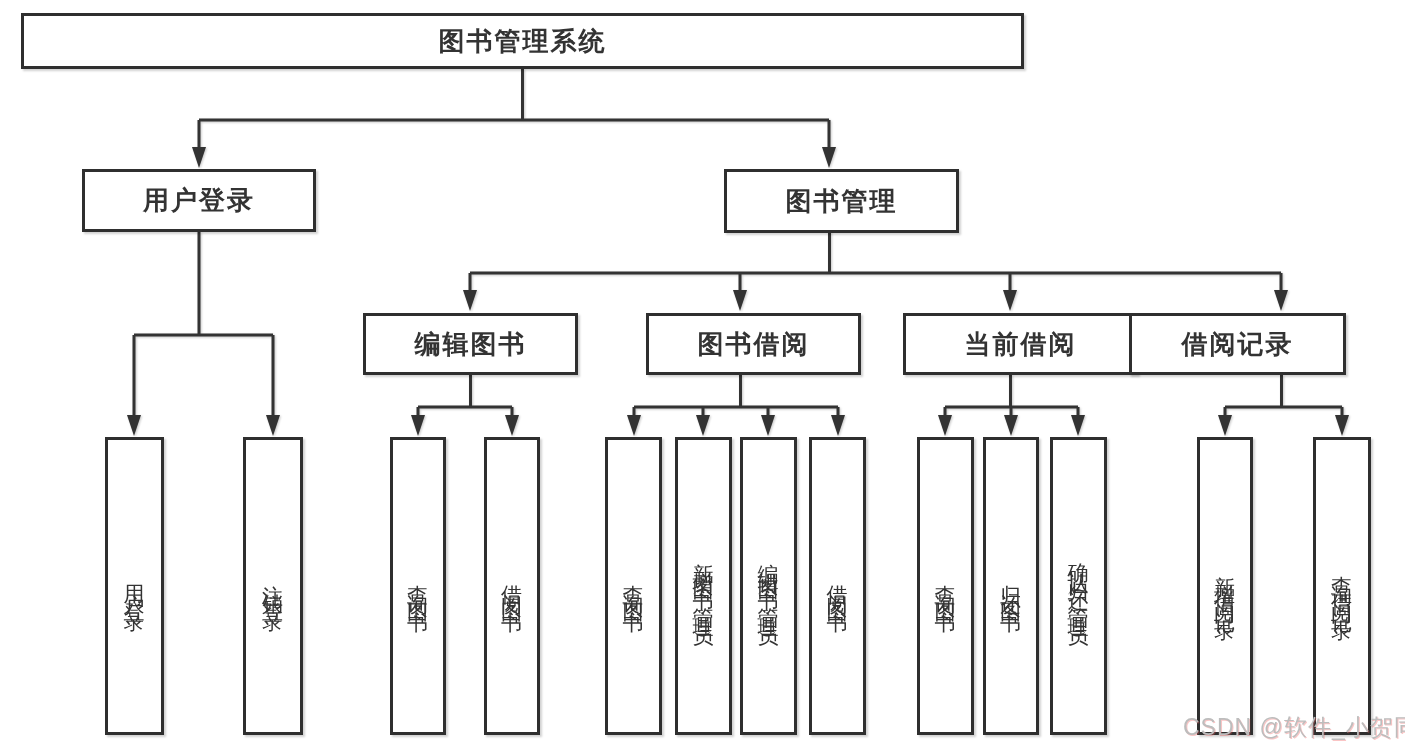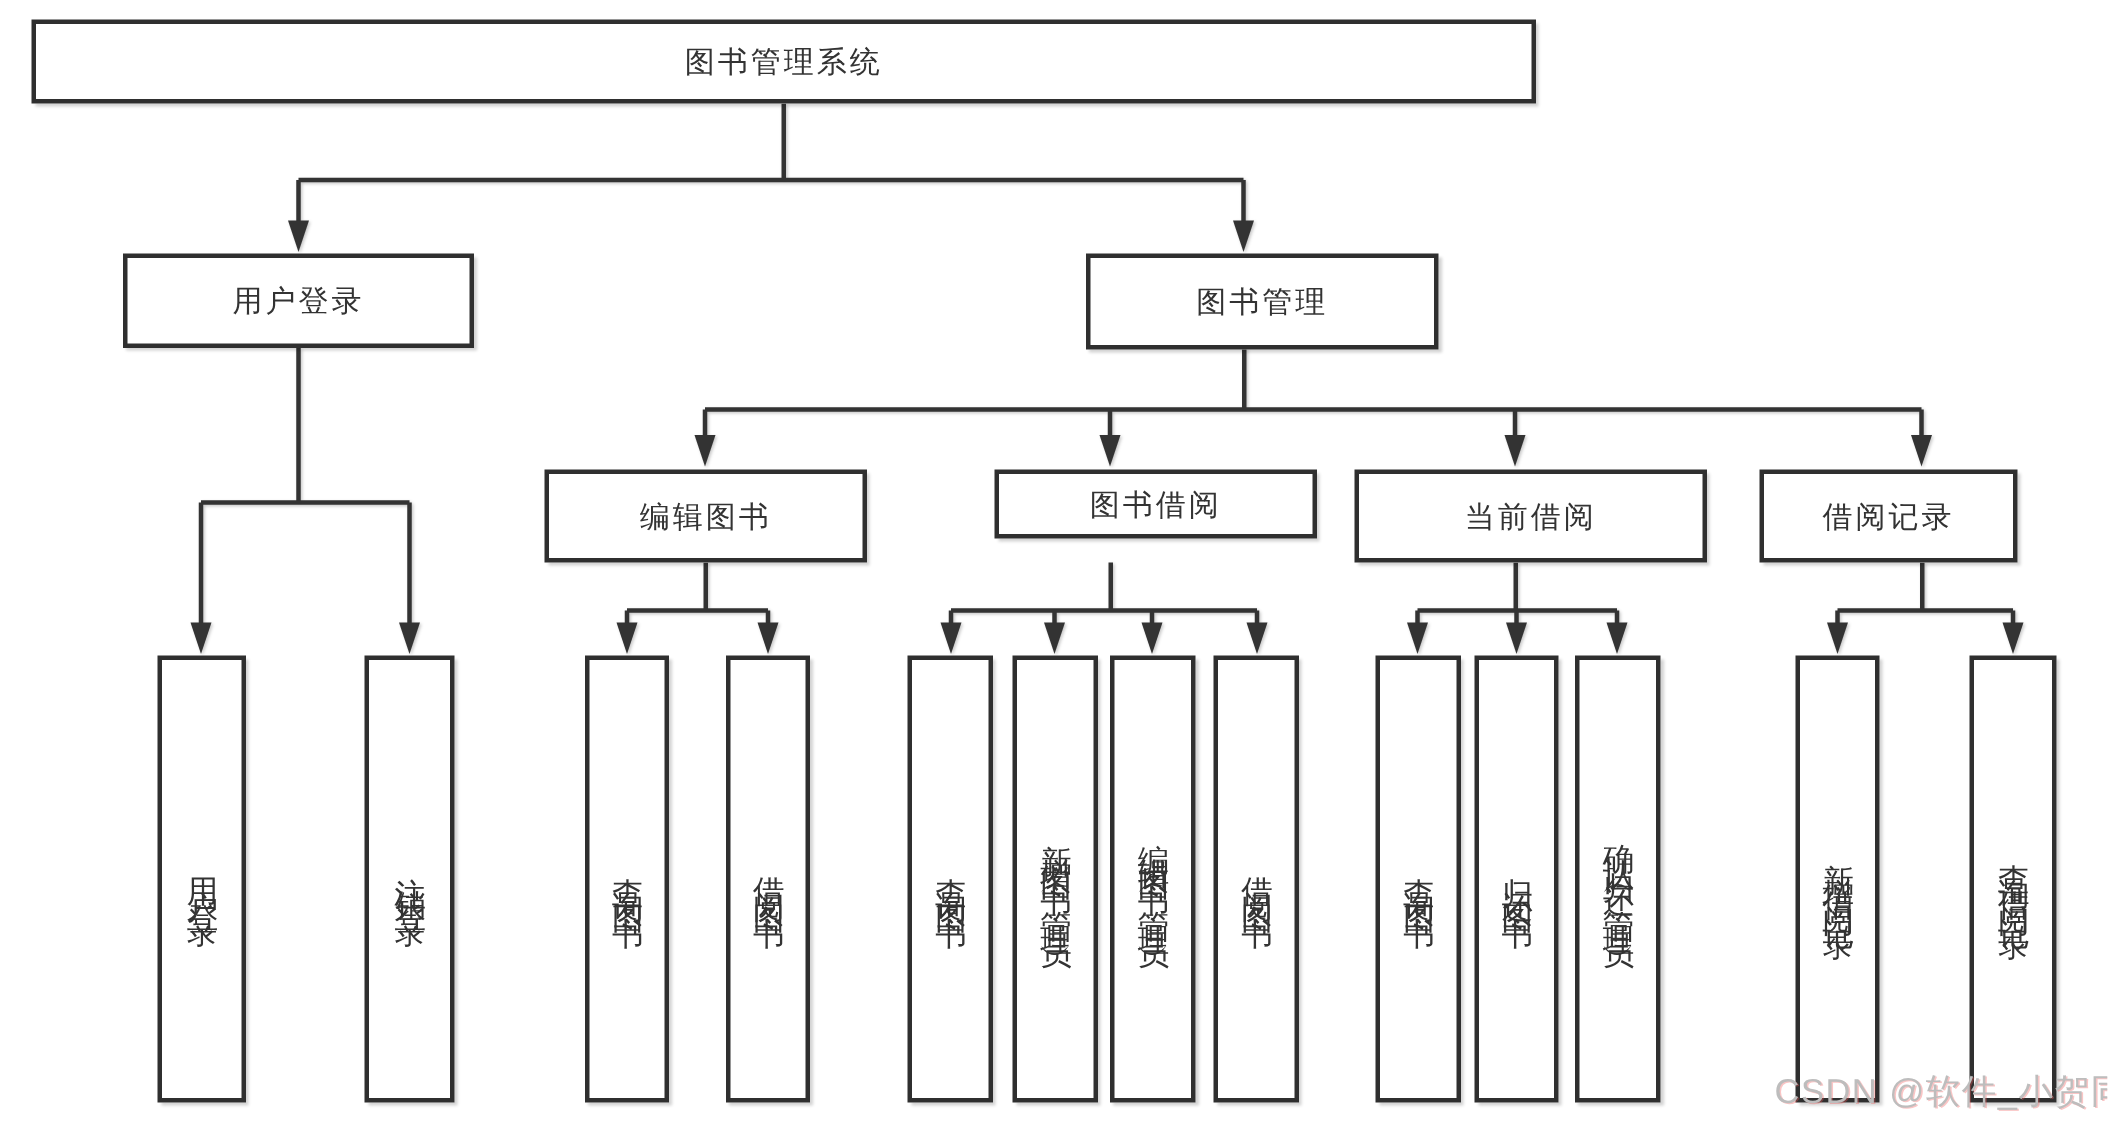--- a/index.html
+++ b/index.html
@@ -17,23 +17,24 @@
   .box{
     position:absolute;
     box-sizing:border-box;
     background:#ffffff;
     border:3px solid #2f2f2f;
     display:flex;align-items:center;justify-content:center;
     color:#333333;
     box-shadow:2px 2px 2px rgba(0,0,0,0.18);
   }
   .box.h span{
-    font-size:20px;
+    font-size:26px;
     letter-spacing:2px;
     white-space:nowrap;
+    font-weight:bold;
   }
   .box.v span{
     writing-mode:vertical-lr;
     text-orientation:mixed;
     font-size:21px;
     letter-spacing:9px;
     line-height:1;
   }
   .watermark{
     position:absolute;
@@ -100,27 +101,27 @@
   <div class="box h" style="left:82px;top:169px;width:234px;height:63px">
     <span>用户登录</span>
   </div>
   <div class="box h" style="left:724px;top:169px;width:235px;height:64px">
     <span>图书管理</span>
   </div>
 
   <div class="box h" style="left:363px;top:313px;width:215px;height:62px">
     <span>编辑图书</span>
   </div>
-  <div class="box h" style="left:663px;top:313px;width:215px;height:46px">
+  <div class="box h" style="left:646px;top:313px;width:215px;height:62px">
     <span>图书借阅</span>
   </div>
   <div class="box h" style="left:903px;top:313px;width:235px;height:62px">
     <span>当前借阅</span>
   </div>
-  <div class="box h" style="left:1173px;top:313px;width:172px;height:62px">
+  <div class="box h" style="left:1129px;top:313px;width:217px;height:62px">
     <span>借阅记录</span>
   </div>
 
   <div class="box v" style="left:105px;top:437px;width:59px;height:298px">
     <span>用户登录</span>
   </div>
   <div class="box v" style="left:243px;top:437px;width:60px;height:298px">
     <span>注销登录</span>
   </div>
 

